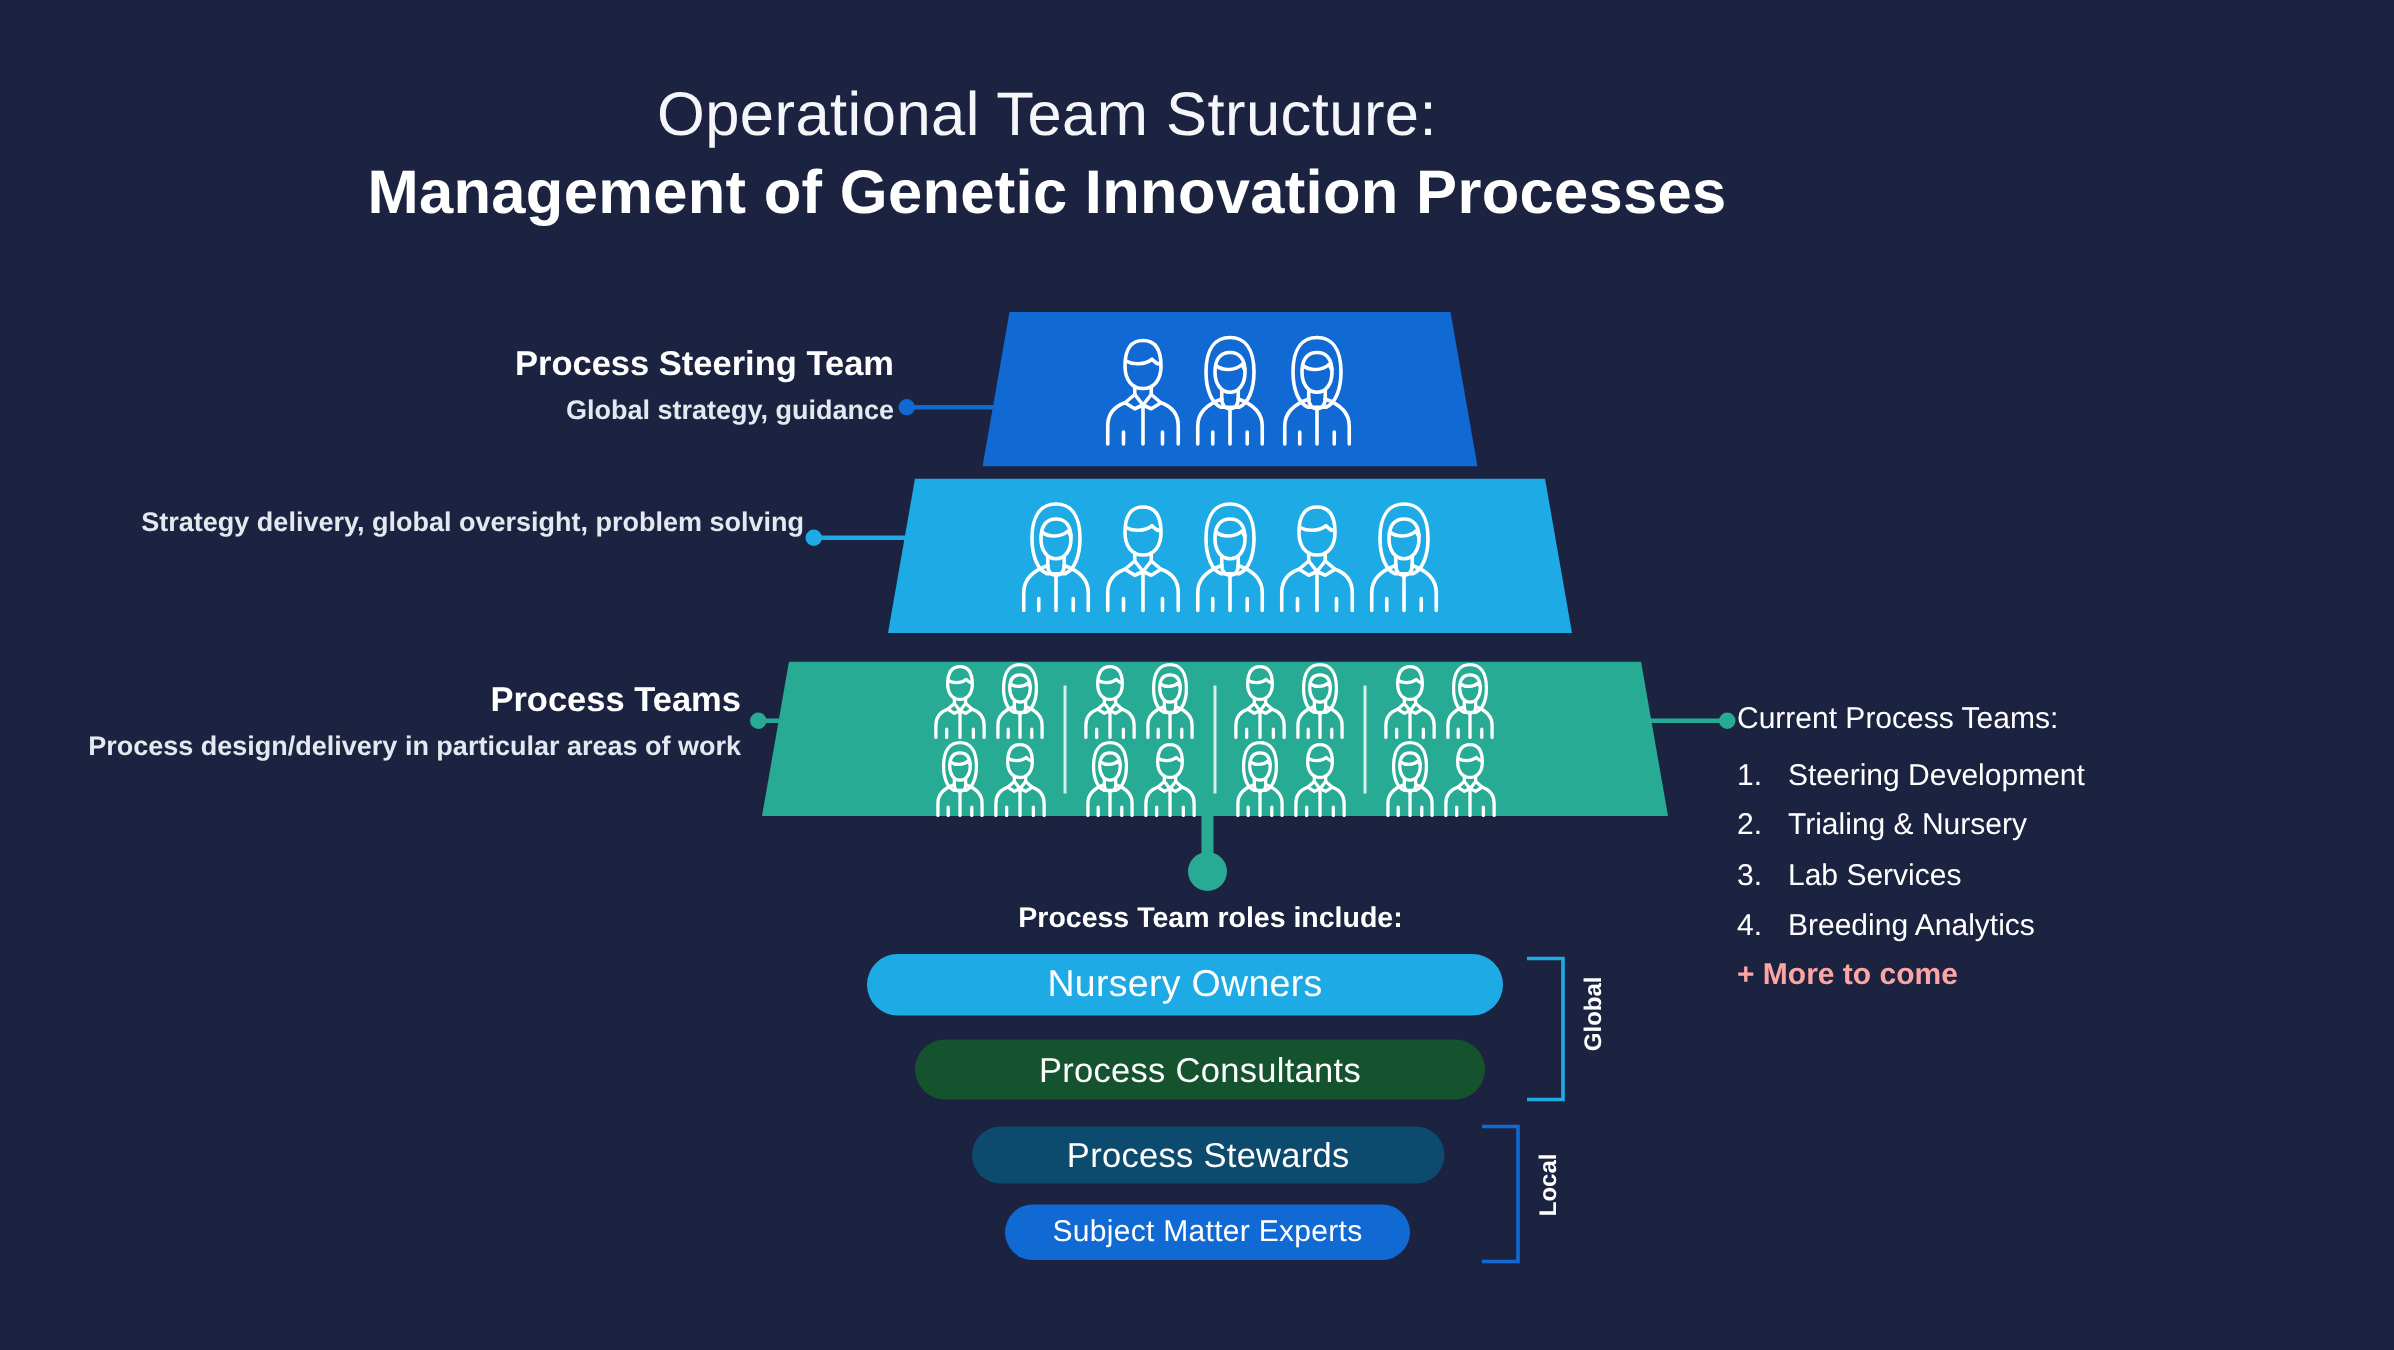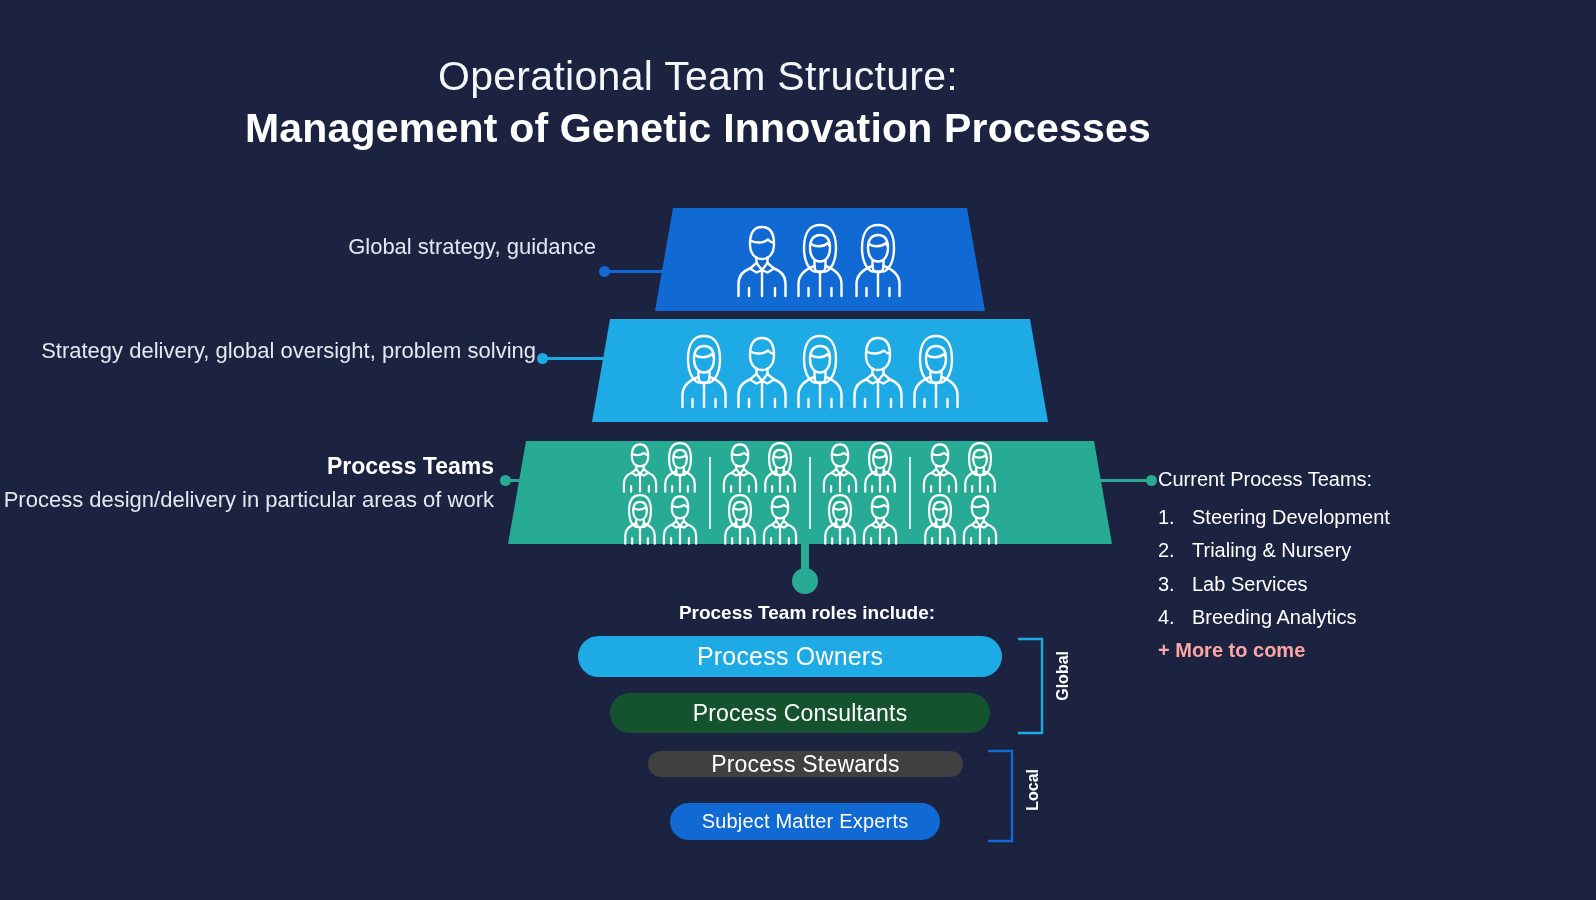--- a/index.html
+++ b/index.html
@@ -27,21 +27,21 @@
   }
 
   
   .tier-label{
     position:absolute;text-align:right;
   }
   .tier-label .tl-name{
     font-size:23px;font-weight:700;color:#ffffff;line-height:1.25;white-space:nowrap;
   }
   .tier-label .tl-desc{
-    font-size:22px;font-weight:400;color:#e4e8f0;line-height:1.3;margin-top:5px;white-space:nowrap;text-align:center;
+    font-size:18px;font-weight:700;color:#e4e8f0;line-height:1.3;margin-top:5px;white-space:nowrap;
   }
   #lbl-steer{right:1000px;top:228px;}
   #lbl-mgmt{right:1060px;top:332px;}
   #lbl-teams{right:1102px;top:452px;}
 
   
   .conn{position:absolute;height:3px;}
   .conn .cline{position:absolute;left:0;top:0;height:3px;width:100%;}
   .conn .cdot{position:absolute;left:-5px;top:-4px;width:11px;height:11px;border-radius:50%;}
 
@@ -91,21 +91,21 @@
   }
   #roles-caption .rc-inner{display:inline-block;transform:translateX(-3px);}
 
   .pill{
     position:absolute;border-radius:999px;
     display:flex;align-items:center;justify-content:center;
     color:#ffffff;font-weight:400;letter-spacing:.2px;
   }
   #pill-0{left:578px;top:636px;width:424px;height:41px;background:#1eaae4;font-size:25px;}
   #pill-1{left:610px;top:693px;width:380px;height:40px;background:#14532d;font-size:23px;}
-  #pill-2{left:648px;top:751px;width:315px;height:26px;background:#404040;font-size:23px;}
+  #pill-2{left:648px;top:751px;width:315px;height:38px;background:#0c4a6e;font-size:23px;}
   #pill-3{left:670px;top:803px;width:270px;height:37px;background:#1169d3;font-size:20px;}
 
   
   .bracket{position:absolute;}
   .bracket .bkt{position:absolute;left:0;top:0;}
   .bracket .blabel{
     position:absolute;font-size:16px;font-weight:700;color:#ffffff;
     writing-mode:vertical-rl;text-orientation:mixed;
     transform:rotate(180deg);white-space:nowrap;
   }
@@ -128,20 +128,21 @@
 <body>
 
 <div class="stage">
 
   <div class="title-wrap">
     <div class="title-line1">Operational Team Structure:</div>
     <div class="title-line2">Management of Genetic Innovation Processes</div>
   </div>
 
   <div class="tier-label" id="lbl-steer">
+    <div class="tl-name">Process Steering Team</div>
     <div class="tl-desc">Global strategy, guidance</div>
   </div>
   <div class="tier-label" id="lbl-mgmt">
     <div class="tl-desc">Strategy delivery, global oversight, problem solving</div>
   </div>
   <div class="tier-label" id="lbl-teams">
     <div class="tl-name">Process Teams</div>
     <div class="tl-desc">Process design/delivery in particular areas of work</div>
   </div>
 
@@ -543,21 +544,21 @@
   </div>
 
   <div id="stem"></div>
   <div id="stem-dot"></div>
 
   <div id="roles-caption">
     <span class="rc-inner">Process Team roles include:</span>
   </div>
 
   <div class="pill" id="pill-0">
-    <span>Process Owners</span>
+    <span>Nursery Owners</span>
   </div>
   <div class="pill" id="pill-1">
     <span>Process Consultants</span>
   </div>
   <div class="pill" id="pill-2">
     <span>Process Stewards</span>
   </div>
   <div class="pill" id="pill-3">
     <span>Subject Matter Experts</span>
   </div>

